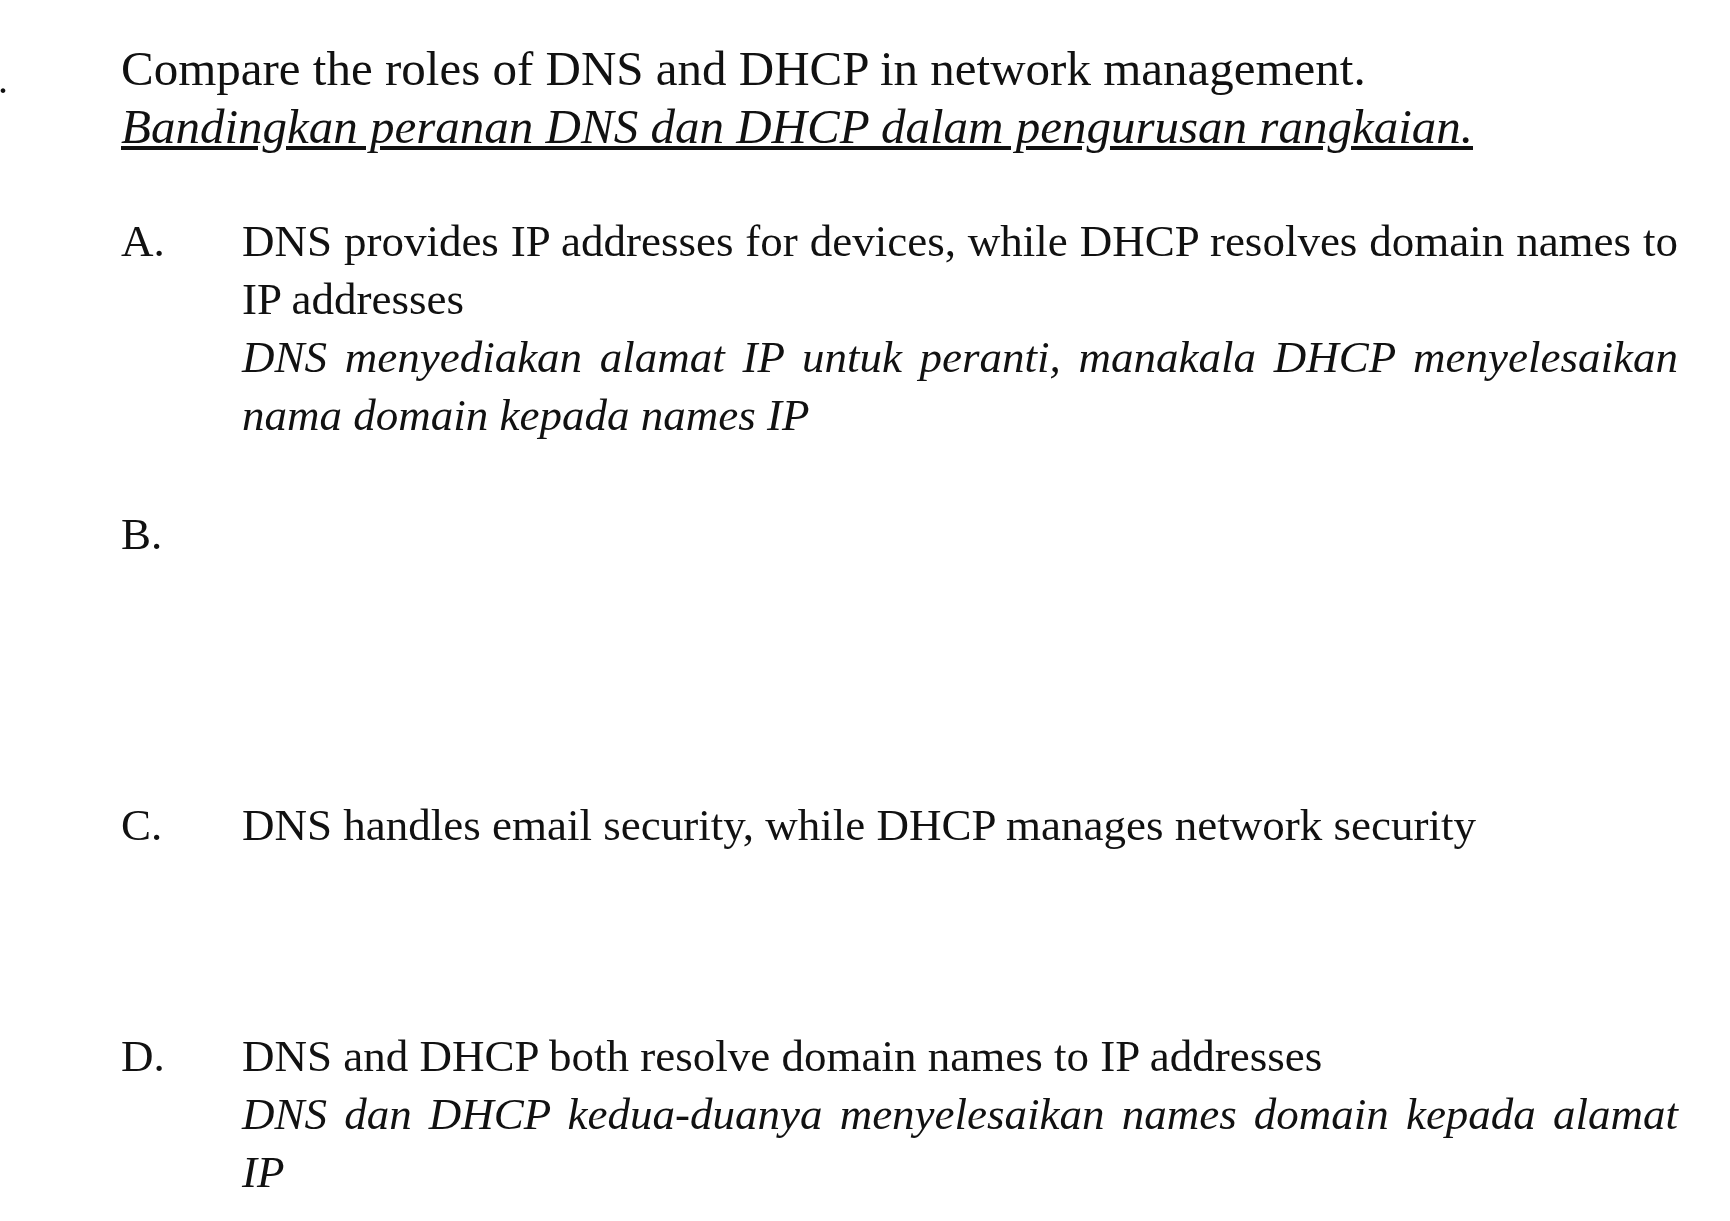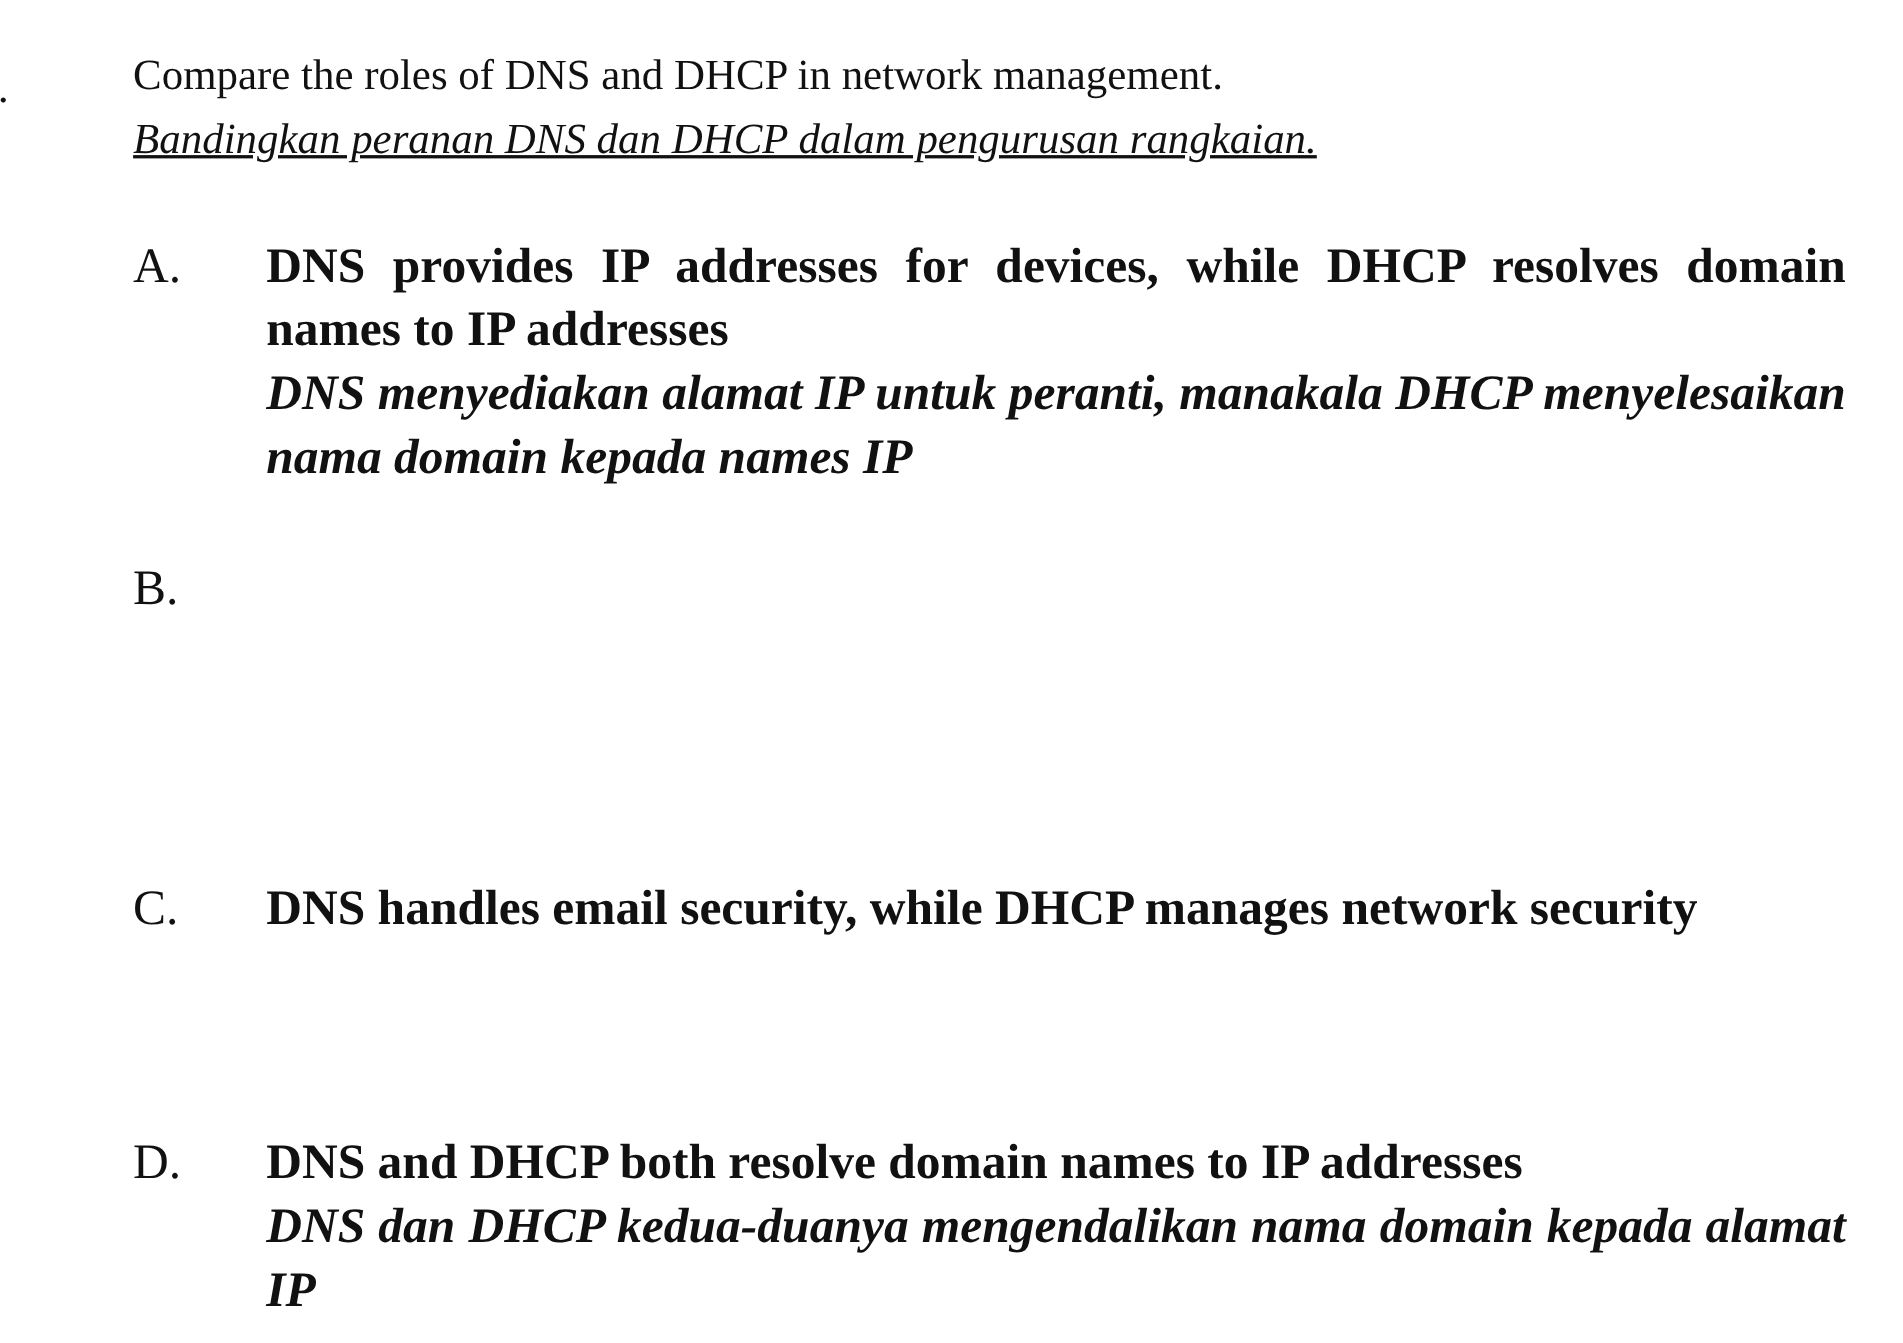--- a/index.html
+++ b/index.html
@@ -20,21 +20,21 @@
       left: -2px;
       top: 60px;
       font-size: 40px;
       line-height: 1;
     }
     .stem {
       position: absolute;
       left: 121px;
       top: 40px;
       width: 1560px;
-      font-size: 39px;
+      font-size: 49px;
       line-height: 58px;
     }
     .stem .it { font-style: italic; text-decoration: underline; }
 
     .option {
       position: absolute;
       left: 121px;
       width: 1560px;
       font-size: 45px;
       line-height: 58px;
@@ -49,21 +49,20 @@
       position: absolute;
       left: 121px;
       top: 0;
       width: 1436px;
       text-align: justify;
     }
     .option .en, .option .ms {
       display: block;
       text-align: justify;
       text-align-last: left;
-      font-weight: bold;
     }
     .option .ms { font-style: italic; }
 
     #opt-a { top: 212px; }
     #opt-b { top: 505px; }
     #opt-c { top: 796px; }
     #opt-d { top: 1027px; }
   </style>
 </head>
 <body>
@@ -93,15 +92,15 @@
   <span class="letter">C.</span>
   <div class="body">
     <span class="en">DNS handles email security, while DHCP manages network security</span>
   </div>
 </div>
 
 <div class="option" id="opt-d">
   <span class="letter">D.</span>
   <div class="body">
     <span class="en">DNS and DHCP both resolve domain names to IP addresses</span>
-    <span class="ms">DNS dan DHCP kedua-duanya mengendalikan nama domain kepada alamat IP</span>
+    <span class="ms">DNS dan DHCP kedua-duanya menyelesaikan names domain kepada alamat IP</span>
   </div>
 </div>
 
 </body></html>

